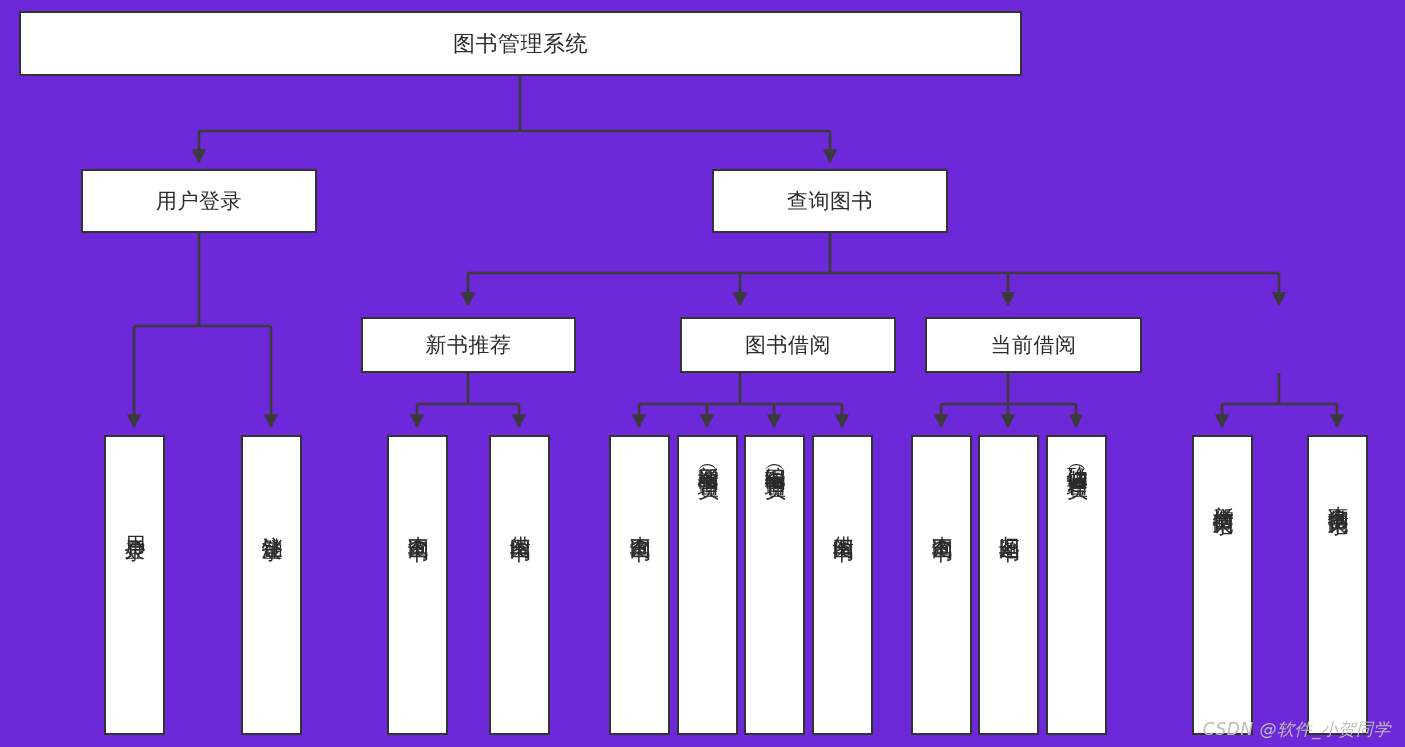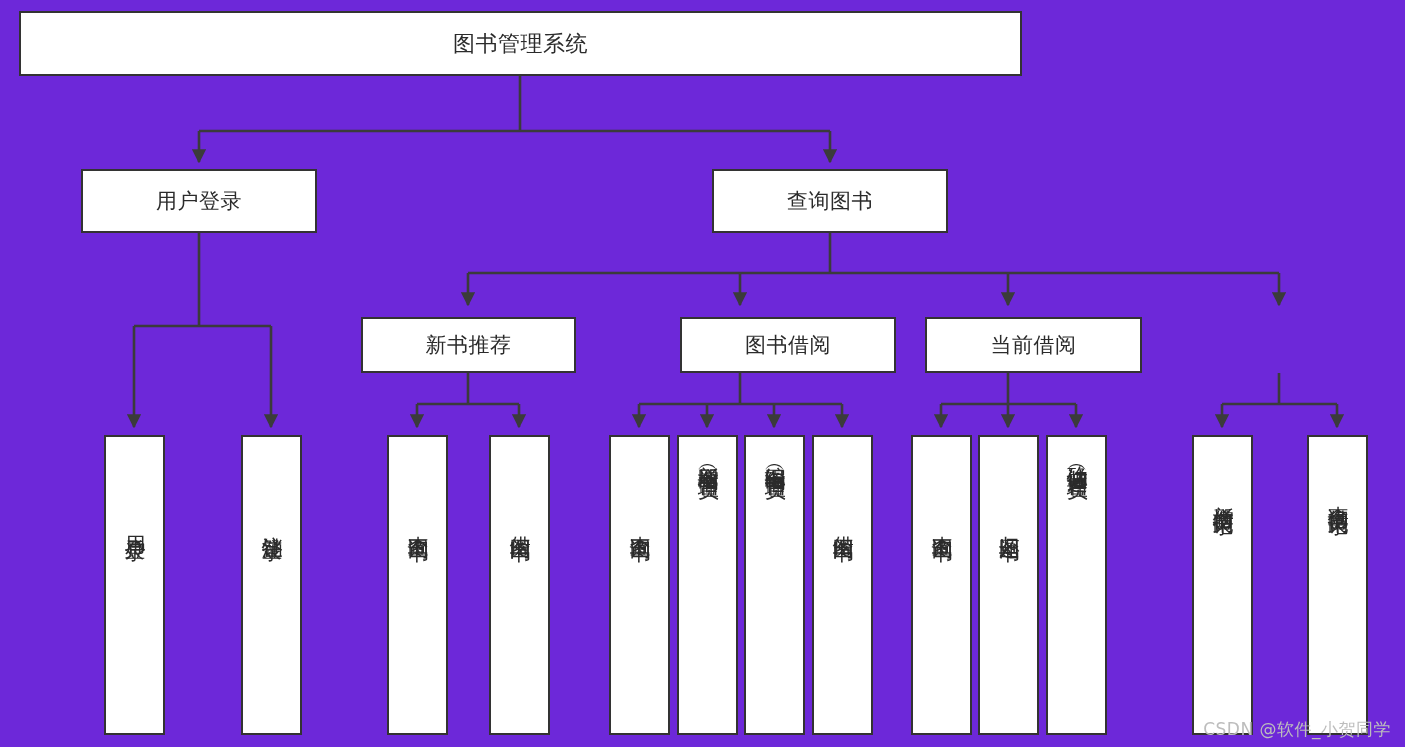--- a/index.html
+++ b/index.html
@@ -67,20 +67,21 @@
   #watermark {
     position: absolute;
     right: 14px;
     bottom: 6px;
     color: #bdbdbd;
     font-size: 17px;
     letter-spacing: 0.5px;
     z-index: 8;
     white-space: nowrap;
     user-select: none;
+    font-style: italic;
   }
 </style>
 </head>
 <body>
 
 <div id="diagram-root">
 
   <svg id="edge-layer" viewBox="0 0 1405 747" width="1405" height="747" xmlns="http://www.w3.org/2000/svg">
     <defs>
       <marker id="arrow" viewBox="0 0 10 10" refX="9" refY="5" markerWidth="5.5" markerHeight="5.5" orient="auto-start-reverse">

